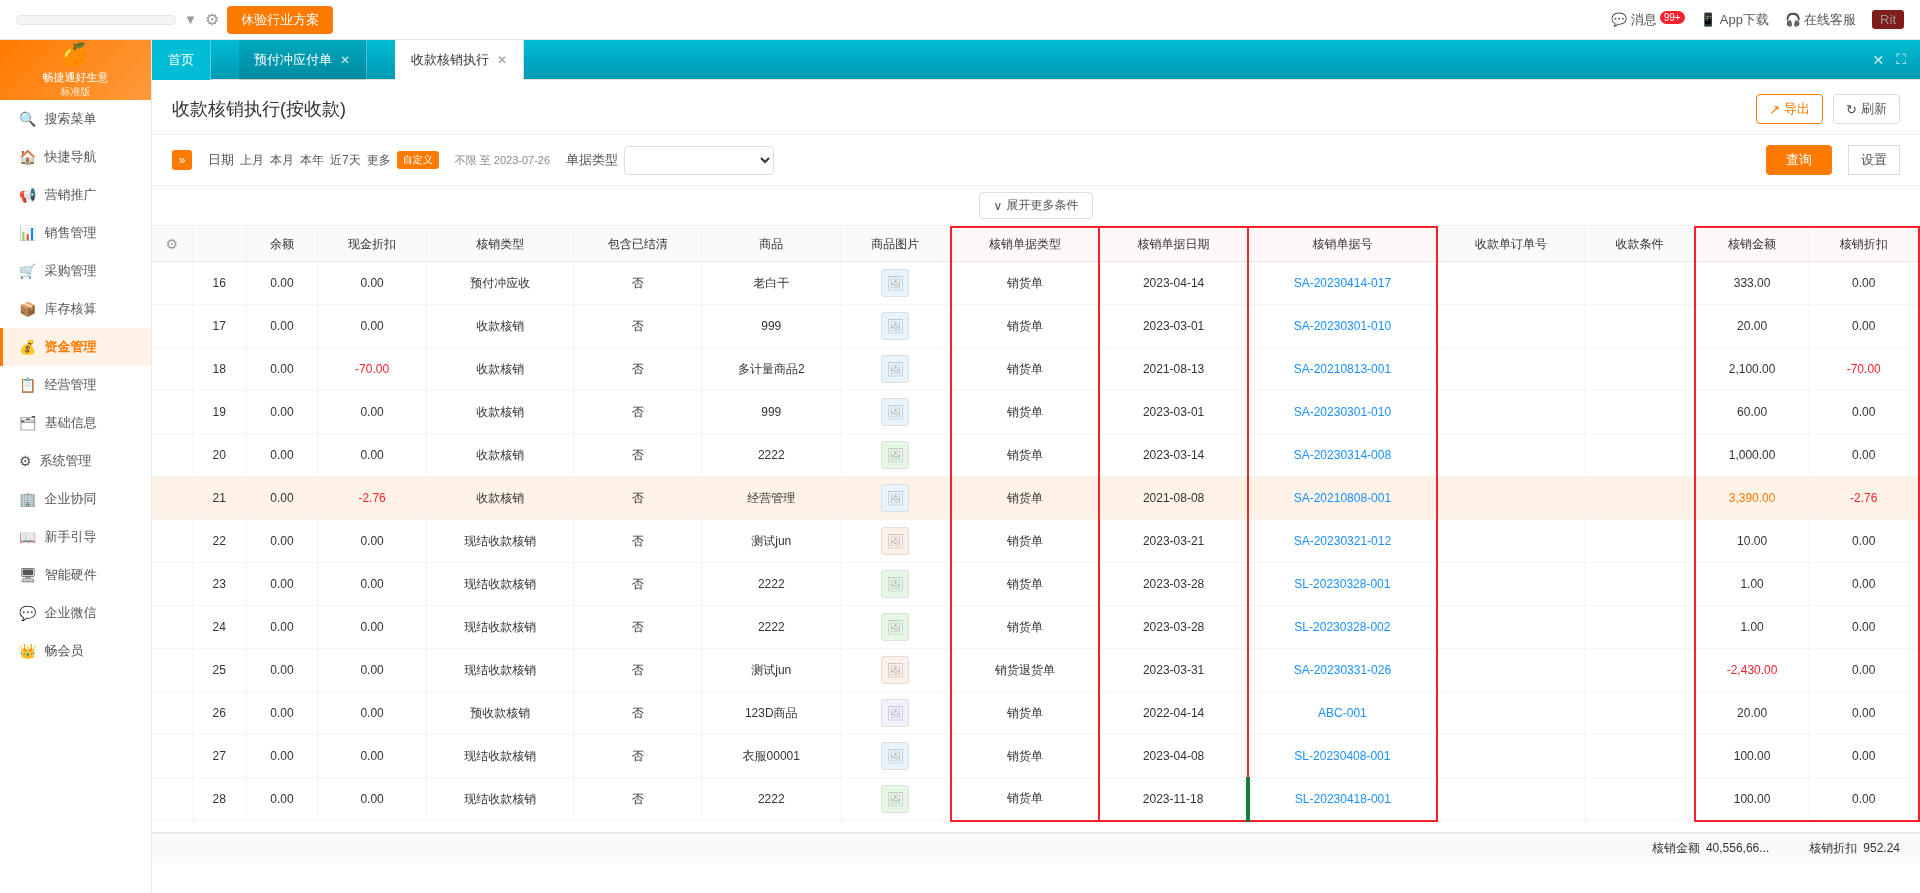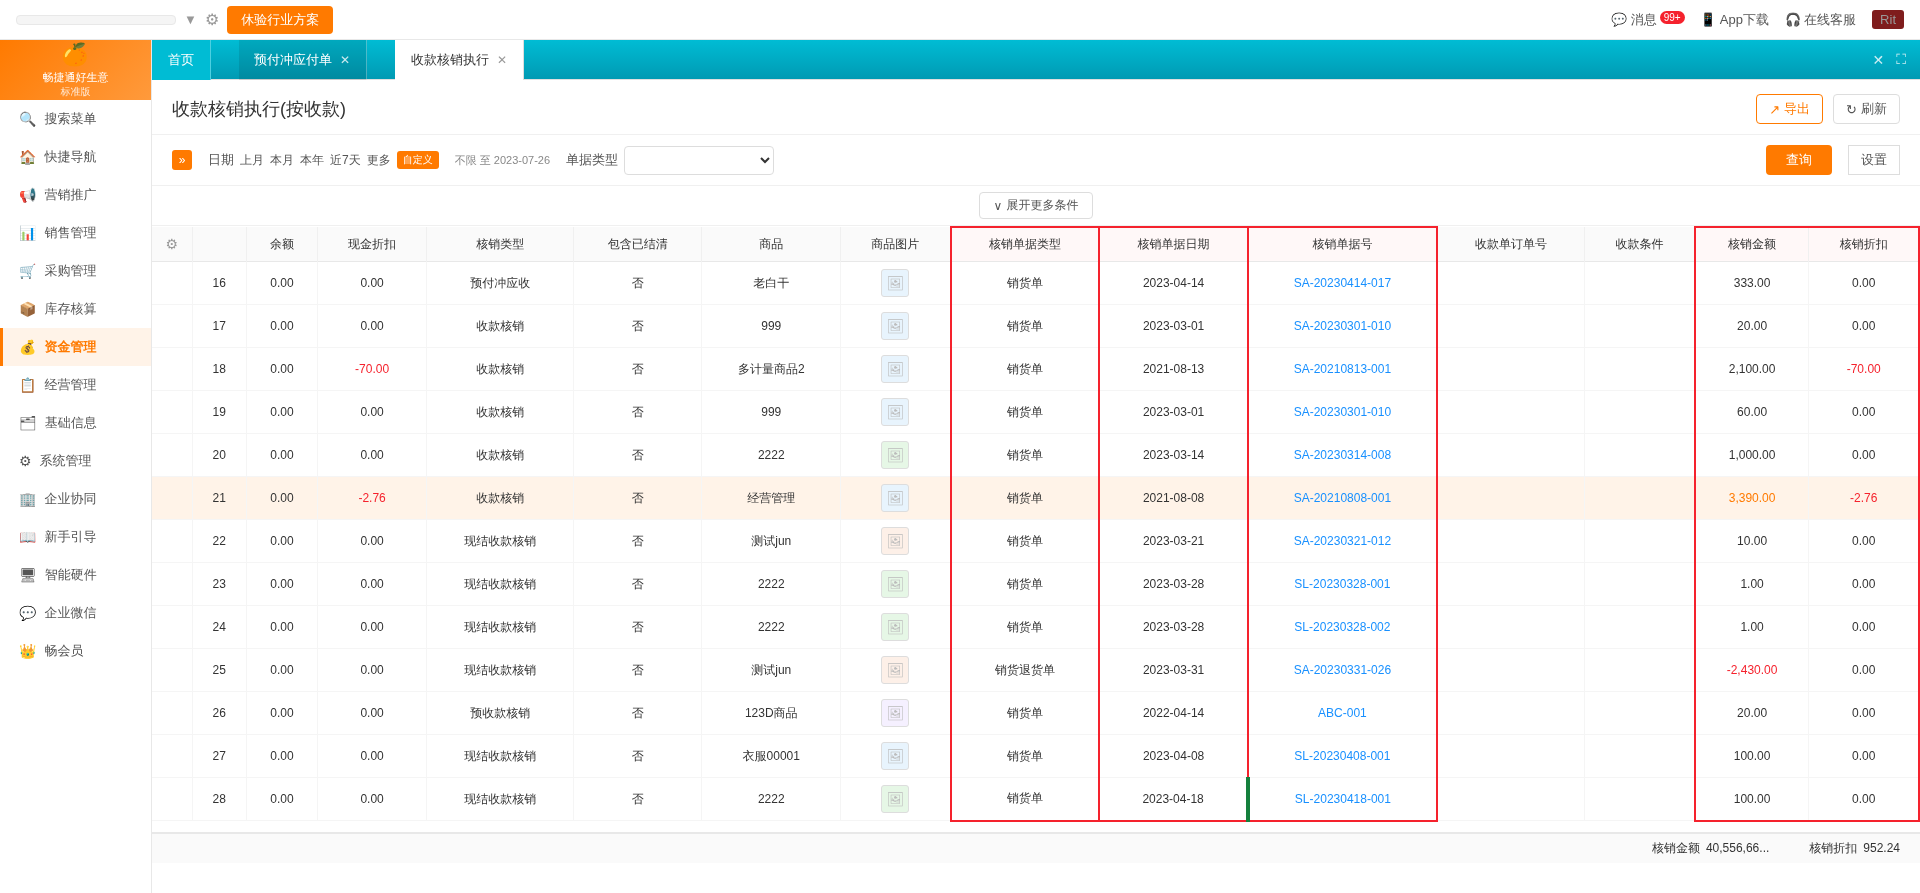--- a/index.html
+++ b/index.html
@@ -686,21 +686,21 @@
               <tr>
       <td></td>
       <td>28</td>
       <td>0.00</td>
       <td>0.00</td>
       <td>现结收款核销</td>
       <td>否</td>
       <td>2222</td>
       <td><div style="width:28px;height:28px;border:1px solid #ddd;border-radius:3px;display:inline-flex;align-items:center;justify-content:center;font-size:14px;color:#bbb;background:#e6f7e6;">🖼</div></td>
       <td style="border-left:2px solid #f5222d; border-right:2px solid #f5222d; border-bottom:2px solid #f5222d;">销货单</td>
-      <td style="border-left:2px solid #f5222d; border-right:2px solid #f5222d; border-bottom:2px solid #f5222d;">2023-04-18</td>
+      <td style="border-left:2px solid #f5222d; border-right:2px solid #f5222d; border-bottom:2px solid #f5222d;">2023-11-18</td>
       <td style="border-left:4px solid #15803d; border-right:2px solid #f5222d; border-bottom:2px solid #f5222d;"><a class="link-text">SL-20230418-001</a></td>
       <td></td>
       <td></td>
       <td style="border-left:2px solid #f5222d; border-bottom:2px solid #f5222d;">100.00</td>
       <td style="border-right:2px solid #f5222d; border-bottom:2px solid #f5222d;">0.00</td>
     </tr>
             </tbody>
         </table>
       </div>
 

